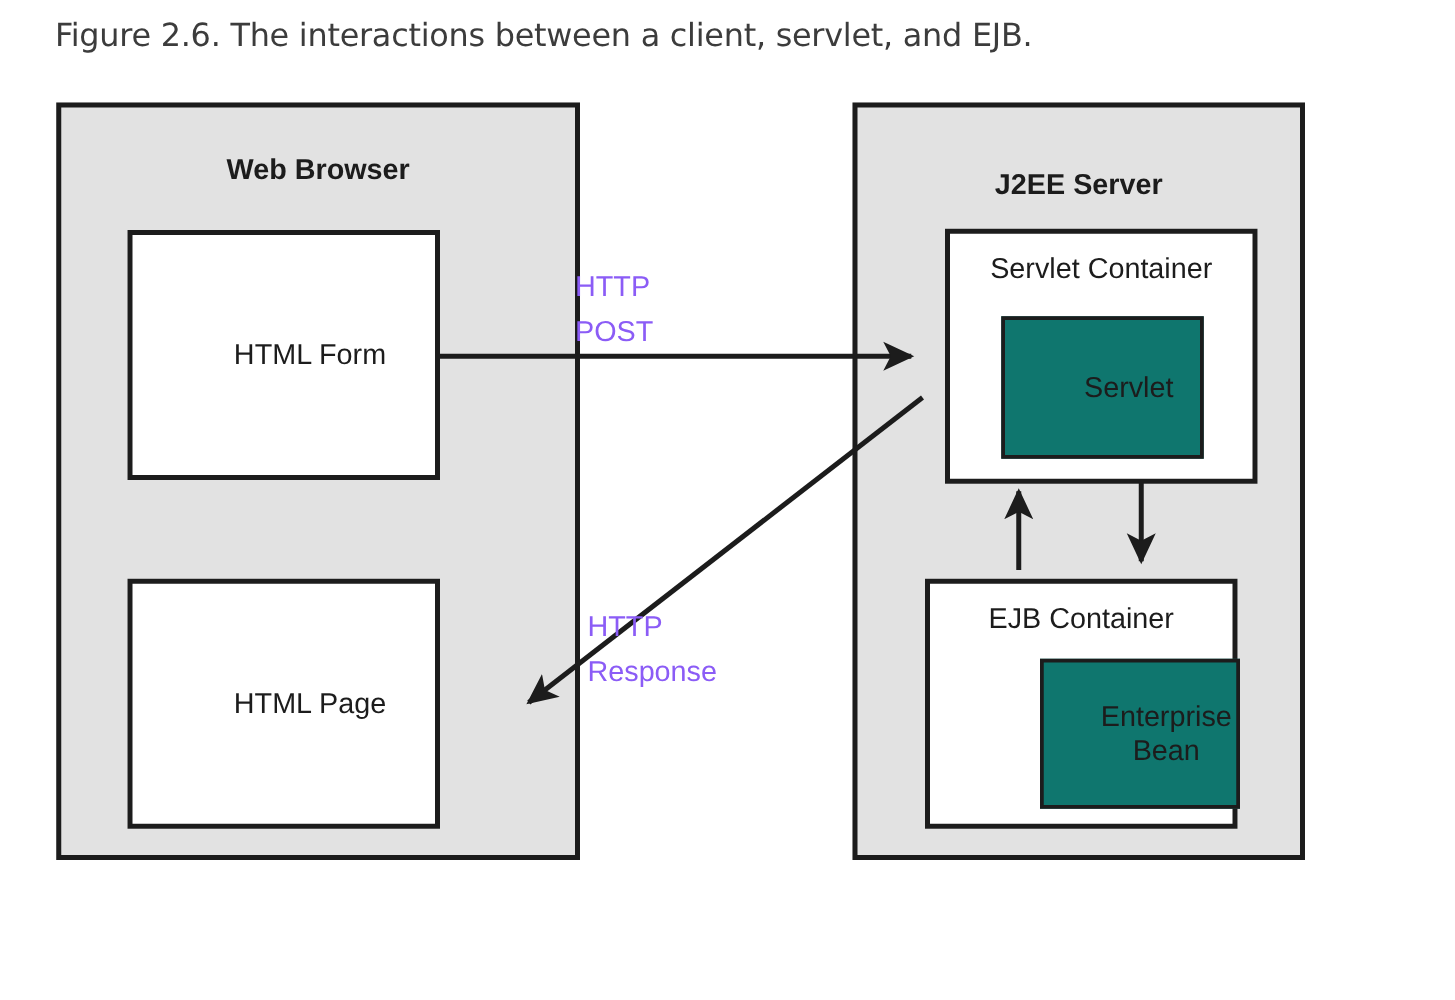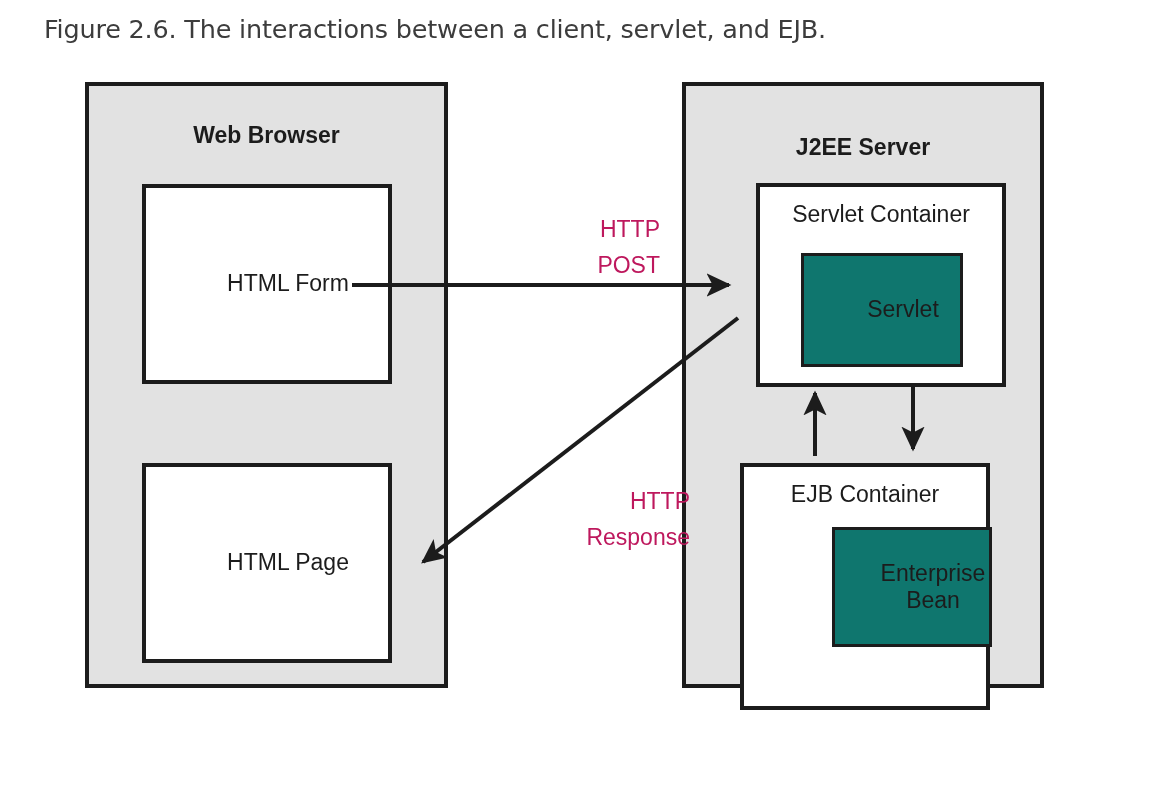--- a/index.html
+++ b/index.html
@@ -80,43 +80,43 @@
     padding-left: 42px;
   }
   .node-label.top {
     top: 14px;
   }
   .edge-label {
     position: absolute;
     font-family: "Liberation Sans", sans-serif;
     font-size: 23px;
     font-weight: 400;
-    color: #be185d;
+    color: #8b5cf6;
     line-height: 1.55;
     white-space: pre-line;
-    text-align: right;
+    text-align: left;
   }
   svg.arrows {
     position: absolute;
     left: 0;
     top: 0;
     width: 1164px;
     height: 800px;
     pointer-events: none;
     overflow: visible;
   }
 </style>
 </head>
 <body>
 
 <div id="diagram-canvas">
 
   <div id="figure-caption">Figure 2.6. The interactions between a client, servlet, and EJB.</div>
 
-  <div class="panel" style="left:45px; top:82px; width:363px; height:606px;margin-left:40px;">
+  <div class="panel" style="left:45px; top:82px; width:419px; height:606px;">
     <div class="panel-title" style="top:36px;">Web Browser</div>
 
     <div class="node-box white" style="left:53px; top:98px; width:250px; height:200px;">
       <div class="node-label centered">HTML Form</div>
     </div>
 
     <div class="node-box white" style="left:53px; top:377px; width:250px; height:200px;">
       <div class="node-label centered">HTML Page</div>
     </div>
   </div>
@@ -124,21 +124,21 @@
   <div class="panel" style="left:682px; top:82px; width:362px; height:606px;">
     <div class="panel-title" style="top:36px;margin-top:12px;">J2EE Server</div>
 
     <div class="node-box white" style="left:70px; top:97px; width:250px; height:204px;">
       <div class="node-label top">Servlet Container</div>
       <div class="node-box gray" style="left:41px; top:66px; width:162px; height:114px;">
         <div class="node-label centered">Servlet</div>
       </div>
     </div>
 
-    <div class="node-box white" style="left:54px; top:377px; width:250px; height:247px;">
+    <div class="node-box white" style="left:54px; top:377px; width:250px; height:200px;">
       <div class="node-label top">EJB Container</div>
       <div class="node-box gray" style="left:44px; top:60px; width:160px; height:120px;margin-left:44px;">
         <div class="node-label centered">Enterprise
 Bean</div>
       </div>
     </div>
   </div>
 
   <svg class="arrows" viewBox="0 0 1164 800">
     <defs>

